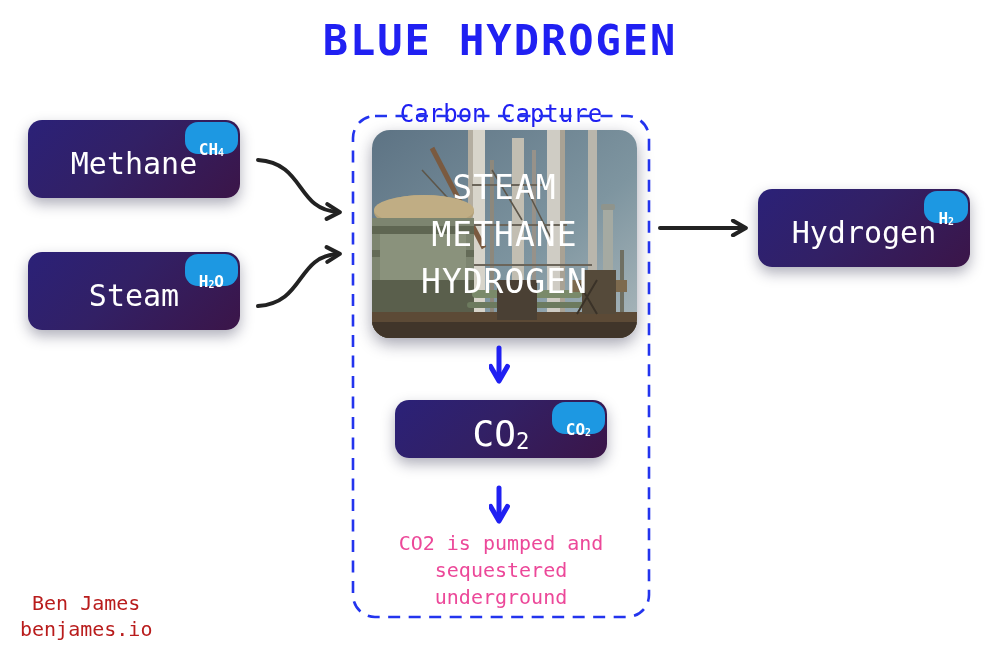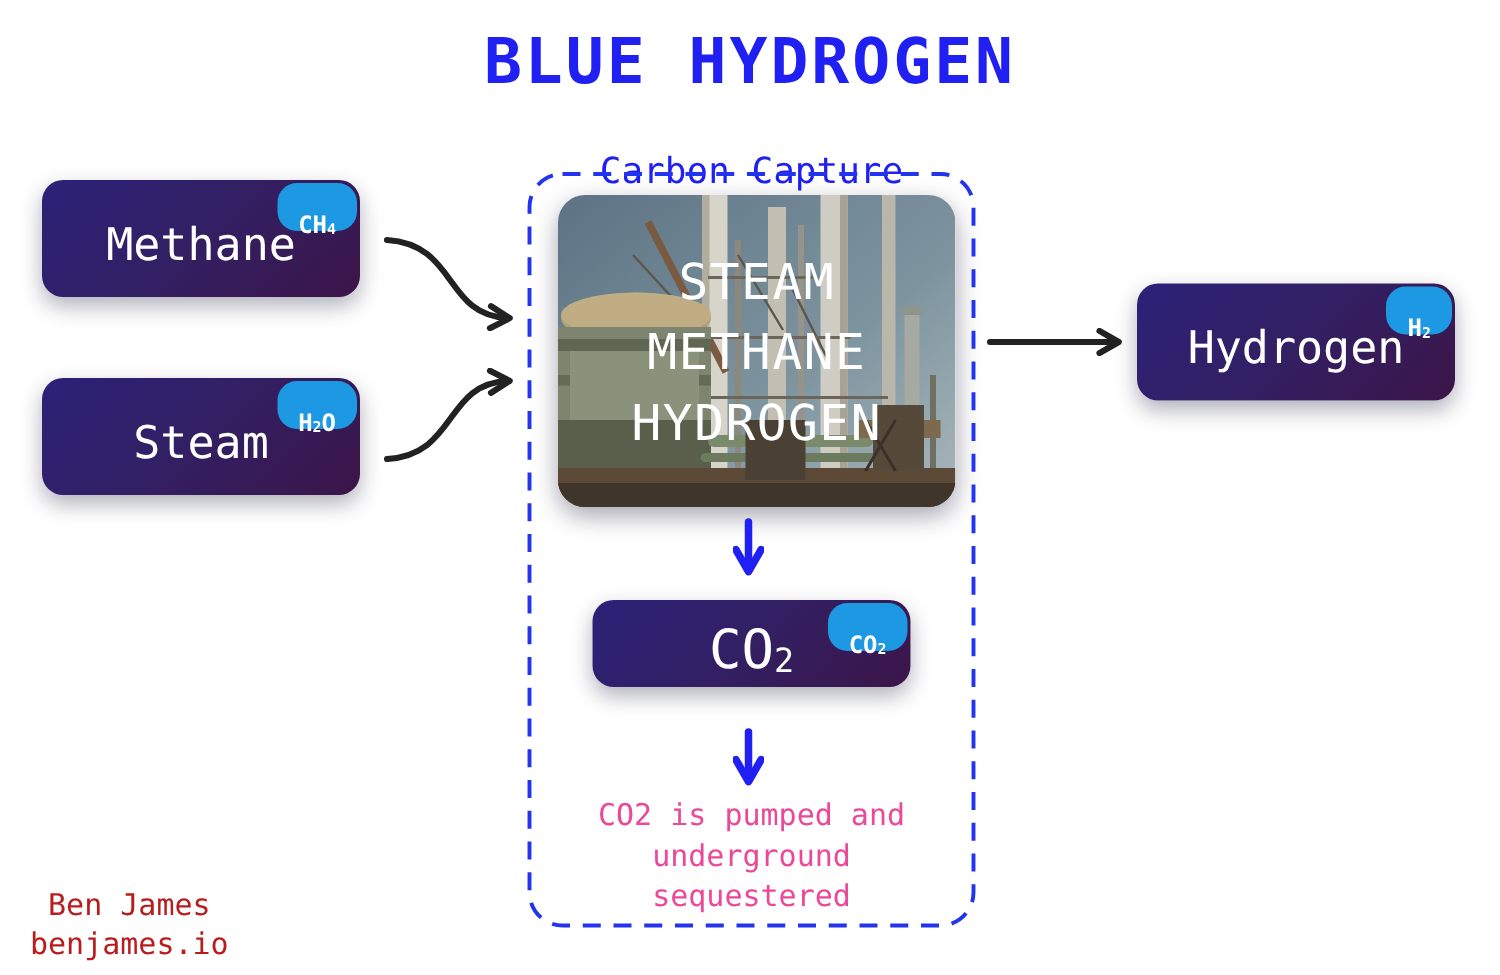--- a/index.html
+++ b/index.html
@@ -208,22 +208,22 @@
     </svg>
     <div class="smr-text">
       <div>STEAM</div>
       <div>METHANE</div>
       <div>HYDROGEN</div>
     </div>
   </div>
 
   <div class="note">
     <div>CO2 is pumped and</div>
+    <div>sequestered</div>
     <div>underground</div>
-    <div>sequestered</div>
   </div>
 
   <div class="credit">
     <div>Ben James</div>
     <div>benjames.io</div>
   </div>
 
   <svg class="overlay" width="1000" height="650" viewBox="0 0 1000 650">
     <defs>
       <marker id="headBlack" viewBox="0 0 10 10" refX="7.5" refY="5" markerWidth="4.6" markerHeight="4.6" orient="auto-start-reverse">

